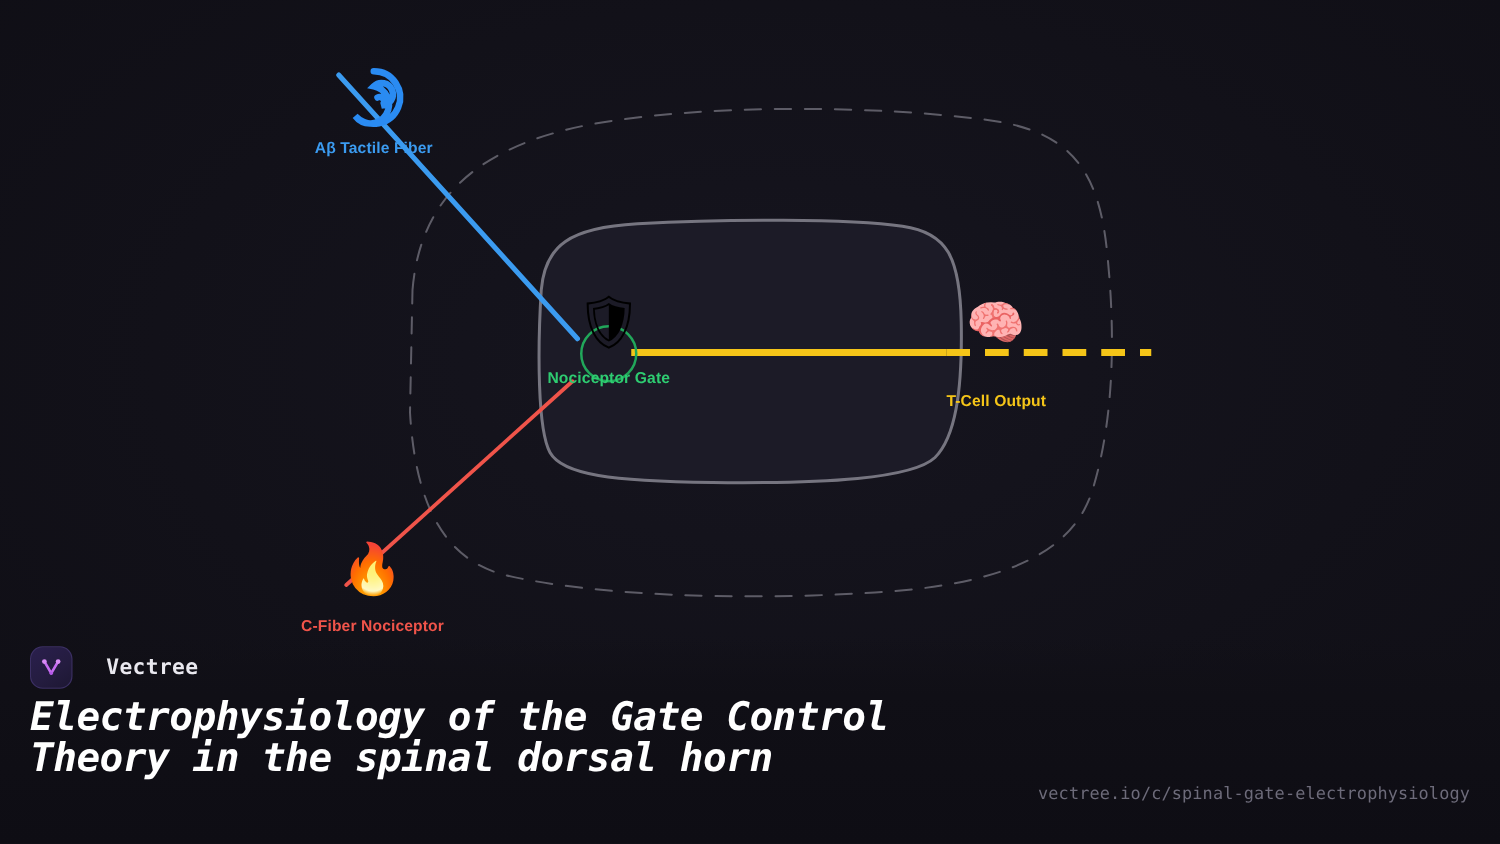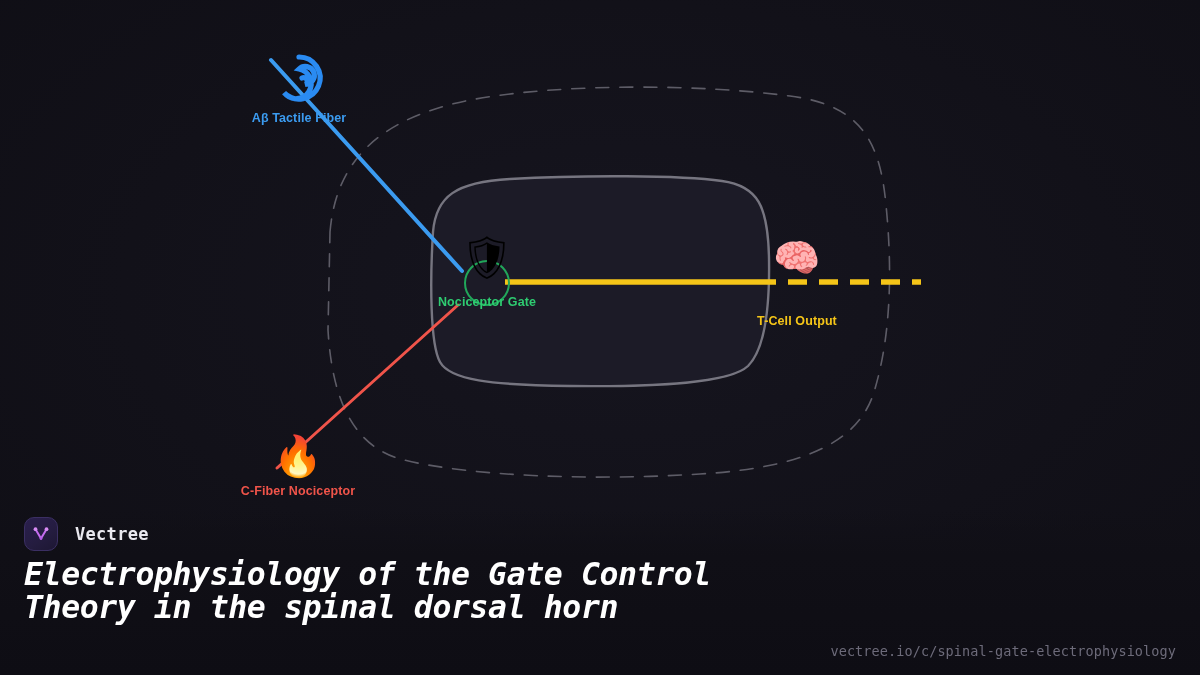--- a/index.html
+++ b/index.html
@@ -39,40 +39,40 @@
 
   
   #footer{
     position:absolute; left:0; bottom:0;
     width:1200px; height:165px;
     background:linear-gradient(180deg, rgba(15,14,21,0) 0%, #100f16 28%, #0e0d14 100%);
     padding:0 24px;
   }
   #brand{
     position:absolute; left:24px; top:7px;
-    display:flex; align-items:center; gap:17px;
+    display:flex; align-items:center; gap:27px;
   }
   #logo-badge{
     width:34px; height:34px; border-radius:10px;
     background:linear-gradient(145deg,#2a1f4d 0%, #241c3f 60%, #1d1733 100%);
     border:1px solid #3b2f63;
     display:flex; align-items:center; justify-content:center;
   }
   #brand-name{
     font-family:"DejaVu Sans Mono","Liberation Mono",monospace;
     font-size:17px; font-weight:bold; color:#e9e8ef; letter-spacing:.3px;
   }
   #deck-title{
     position:absolute; left:24px; top:48px; width:800px;
     font-family:"DejaVu Sans Mono","Liberation Mono",monospace;
     font-size:31.5px; line-height:32.5px; font-weight:bold;
     color:#ffffff; letter-spacing:-0.4px;font-style:italic;
   }
   #deck-url{
-    position:absolute; right:24px; bottom:16px;
+    position:absolute; right:24px; bottom:32px;
     font-family:"DejaVu Sans Mono","Liberation Mono",monospace;
     font-size:13.5px; color:#6d6b7a; letter-spacing:.1px;
   }
 </style>
 </head>
 <body>
 
 <div id="stage">
 
   <svg id="graph" viewBox="0 0 1200 675">
@@ -130,21 +130,21 @@
   <div class="emoji" style="left:797px; top:258px; font-size:38px;">🧠</div>
 
   <div class="emoji" style="left:298px; top:456px; font-size:40px;">🔥</div>
 
   <div class="node-label" style="left:299px; top:111px; color:#3b9bf0;">Aβ Tactile Fiber</div>
 
   <div class="node-label" style="left:487px; top:295px; color:#2ecc71;">Nociceptor Gate</div>
 
   <div class="node-label" style="left:797px; top:295px; color:#f5c518;margin-top:19px;">T-Cell Output</div>
 
-  <div class="node-label" style="left:298px; top:484px; color:#f0544a;">C-Fiber Nociceptor</div>
+  <div class="node-label" style="left:298px; top:494px; color:#f0544a;">C-Fiber Nociceptor</div>
 
   <div id="footer">
 
     <div id="brand">
       <div id="logo-badge">
         <svg width="20" height="20" viewBox="0 0 20 20">
           <path d="M4.5 5.2 L10 14.6 L15.5 5.2" fill="none" stroke="#c56cf0" stroke-width="2" stroke-linecap="round" stroke-linejoin="round"></path>
           <circle cx="4.5" cy="5.2" r="1.9" fill="#d88bf5"></circle>
           <circle cx="15.5" cy="5.2" r="1.9" fill="#d88bf5"></circle>
           <circle cx="10" cy="14.6" r="1.4" fill="#b558e8"></circle>

